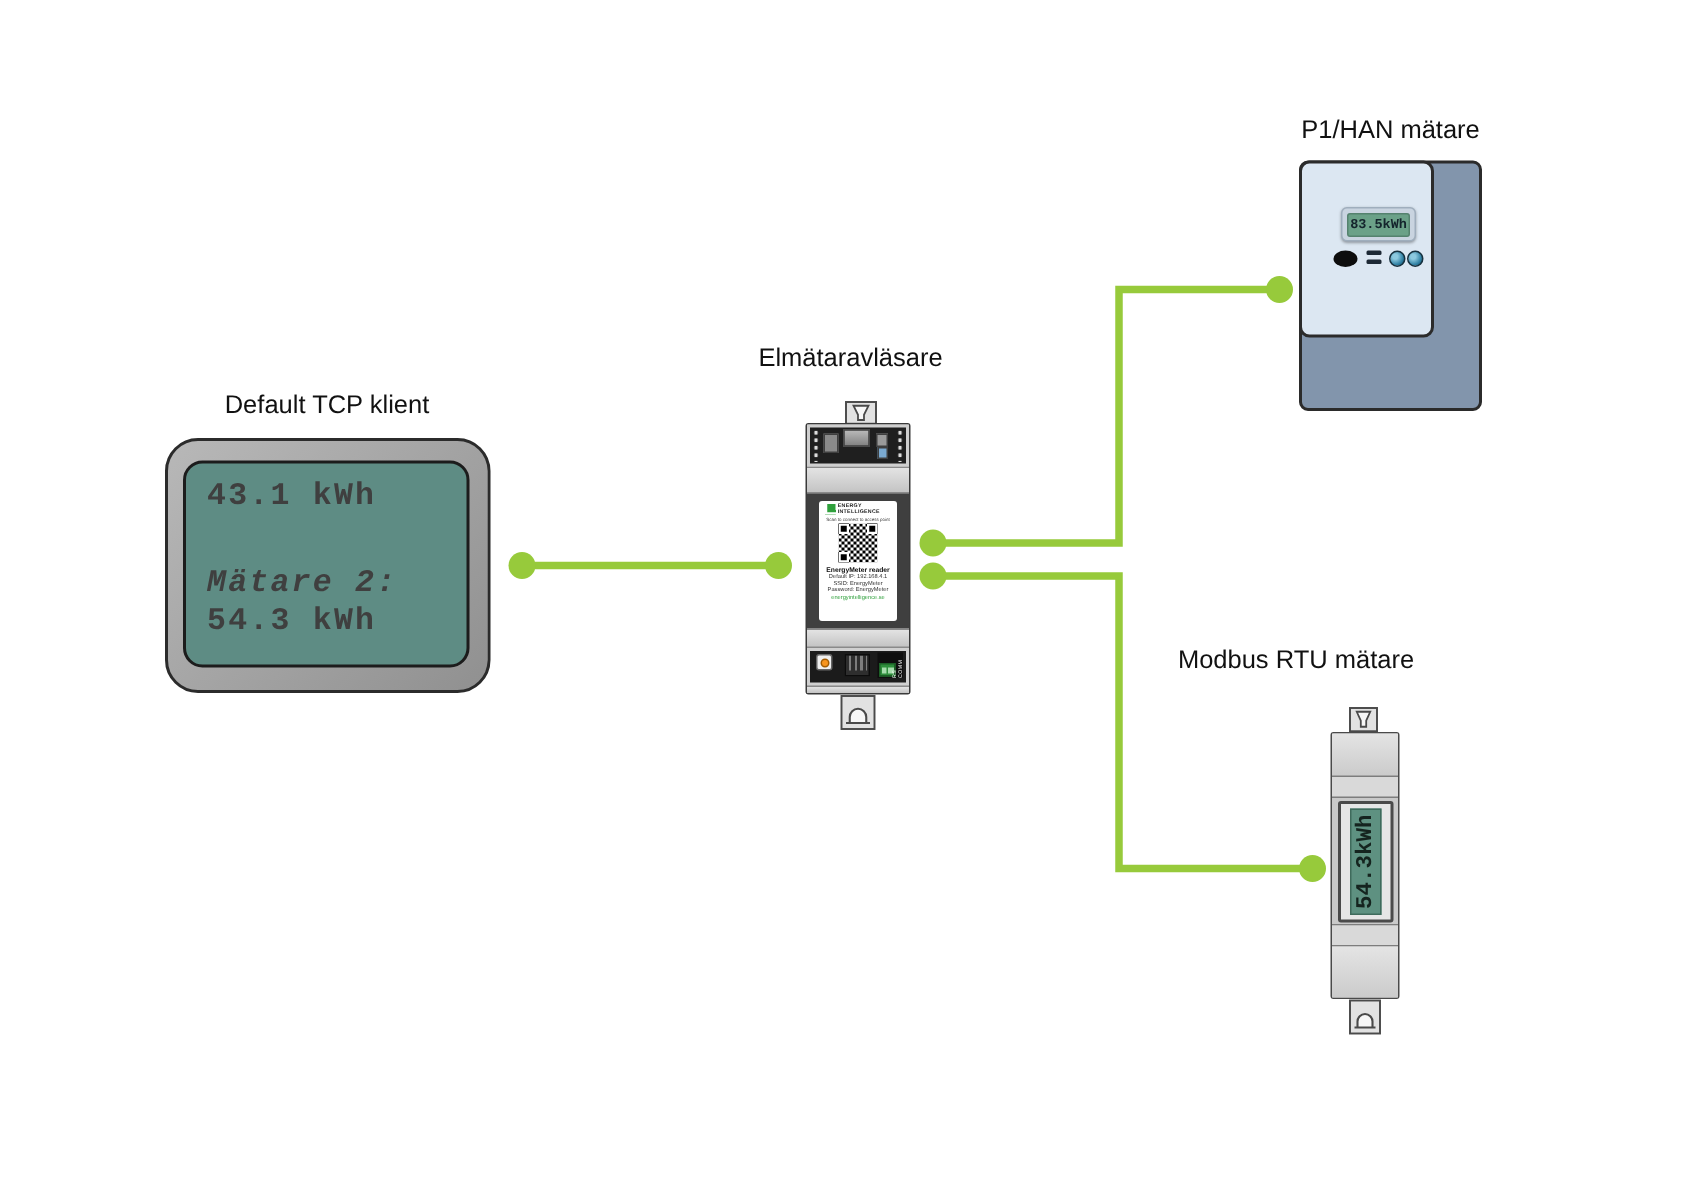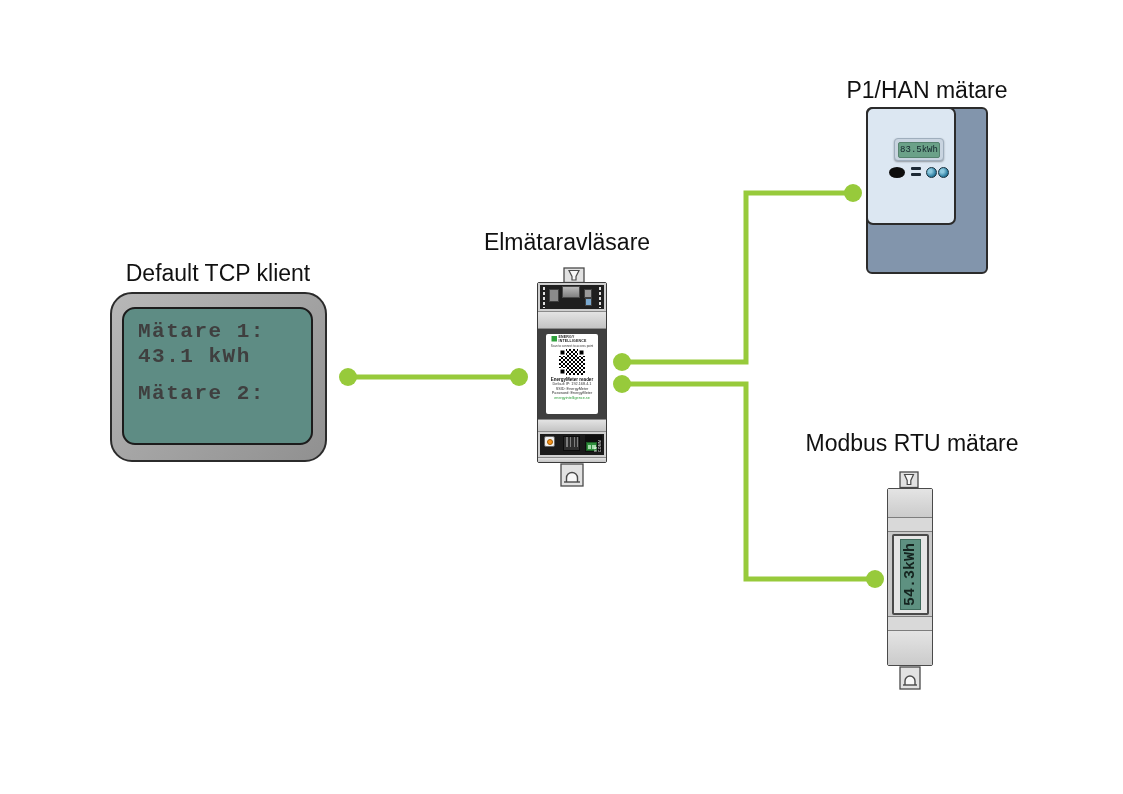--- a/index.html
+++ b/index.html
@@ -1,31 +1,31 @@
 <!DOCTYPE html>
 <html><head>
 <meta charset="utf-8">
 <style>
   html,body{margin:0;padding:0;background:#fff;}
   .canvas{position:relative;width:1123px;height:794px;background:#fff;overflow:hidden;
           font-family:"Liberation Sans",sans-serif;}
   .links{position:absolute;left:0;top:0;}
   .lbl{position:absolute;transform:translateX(-50%);white-space:nowrap;
-       font-size:23px;color:#111;}
+       font-size:17px;color:#111;}
 
   
   .tcp{position:absolute;left:110px;top:292px;width:217px;height:170px;
        background:linear-gradient(135deg,#b8b8b8,#909090);
        border:2px solid #2b2b2b;border-radius:22px;box-sizing:border-box;}
   .tcp-screen{position:absolute;left:10px;top:13px;width:191px;height:138px;
        background:#5E8C84;border:2px solid #1c1c1c;border-radius:13px;
        box-sizing:border-box;padding:10px 0 0 14px;}
   .scr-line{font-family:"Liberation Mono",monospace;font-weight:bold;
        font-size:21px;letter-spacing:1.5px;line-height:25px;color:#3f3f3f;}
-  .scr-line.gap{margin-top:12px;}
+  .scr-line.gap{margin-top:33px;font-style:italic;}
 
   
   .reader{position:absolute;left:537px;top:267px;width:70px;height:220px;}
   .rd-tab{position:absolute;}
   .rd-body{position:absolute;left:0;top:15px;width:70px;height:181px;
        background:#C9C9C9;border:1.5px solid #3a3a3a;border-radius:2px;
        box-sizing:border-box;display:flex;flex-direction:column;}
   .rd-pcb{height:28px;background:#cfcfcf;position:relative;padding:2px;box-sizing:border-box;}
   .rd-pcb-inner{position:relative;width:100%;height:100%;background:#1f1f1f;overflow:hidden;}
   .pincol{position:absolute;top:1px;bottom:1px;width:6px;
@@ -76,21 +76,21 @@
   .p1{position:absolute;left:866px;top:107px;width:122px;height:167px;}
   .p1-body{position:absolute;left:0;top:0;width:122px;height:167px;background:#8295AC;
        border:2px solid #2b2b2b;border-radius:6px;box-sizing:border-box;}
   .p1-panel{position:absolute;left:0;top:0;width:90px;height:118px;background:#DCE7F2;
        border:2px solid #2b2b2b;border-radius:7px;box-sizing:border-box;}
   .p1-bezel{position:absolute;left:26px;top:29px;width:50px;height:23px;background:#C9D4E0;
        border:1px solid #9FAEBD;border-radius:4px;box-sizing:border-box;
        box-shadow:0 1px 2px rgba(0,0,0,.35);display:flex;align-items:center;justify-content:center;}
   .p1-lcd{width:42px;height:16px;background:#6BA188;border-radius:2px;border:1px solid #55826E;
        box-sizing:border-box;display:flex;align-items:center;justify-content:center;
-       font-family:"Liberation Mono",monospace;font-weight:normal;font-size:9px;color:#14242C;}
+       font-family:"Liberation Mono",monospace;font-weight:bold;font-size:9px;color:#14242C;}
   .p1-oval{position:absolute;left:21px;top:58px;width:16px;height:11px;background:#0d0d0d;border-radius:50%;}
   .p1-eq{position:absolute;left:43px;top:58px;width:10px;}
   .p1-eq div{height:2.5px;background:#1d2935;border-radius:1px;margin-bottom:3.5px;}
   .p1-led{position:absolute;top:58px;width:11px;height:11px;border-radius:50%;
        background:radial-gradient(circle at 35% 35%,#8CC9DF 0 20%,#2E7FA2 65%,#14455C);
        border:1px solid #16303E;box-sizing:border-box;}
   .led1{left:58px;} .led2{left:70px;}
 
   
   .rtu{position:absolute;left:887px;top:471px;width:46px;height:219px;}
@@ -125,27 +125,27 @@
       <circle cx="622" cy="362" r="9"></circle>
       <circle cx="853" cy="193" r="9"></circle>
       <circle cx="622" cy="384" r="9"></circle>
       <circle cx="875" cy="579" r="9"></circle>
     </g>
   </svg>
 
   <div class="lbl" style="left:218px;top:260px">Default TCP klient</div>
   <div class="lbl" style="left:567px;top:229px">Elmätaravläsare</div>
   <div class="lbl" style="left:927px;top:77px">P1/HAN mätare</div>
-  <div class="lbl" style="left:912px;top:430px">Modbus RTU mätare</div>
+  <div class="lbl" style="left:864px;top:430px">Modbus RTU mätare</div>
 
   <div class="tcp">
     <div class="tcp-screen">
-      <div class="scr-line">Mätare 1:</div>
       <div class="scr-line">43.1 kWh</div>
       <div class="scr-line gap">Mätare 2:</div>
+      <div class="scr-line">54.3 kWh</div>
     </div>
   </div>
 
   <div class="reader">
     <svg class="rd-tab" style="left:26px;top:0" width="22" height="16">
       <rect x="1" y="1" width="20" height="14.5" fill="#E2E2E2" stroke="#4a4a4a" stroke-width="1.3"></rect>
       <path d="M6 3.5 L16 3.5 L13 9.5 L13 13 L9 13 L9 9.5 Z" fill="#F7F7F7" stroke="#4a4a4a" stroke-width="1.2"></path>
     </svg>
     <div class="rd-body">
       <div class="rd-pcb">

